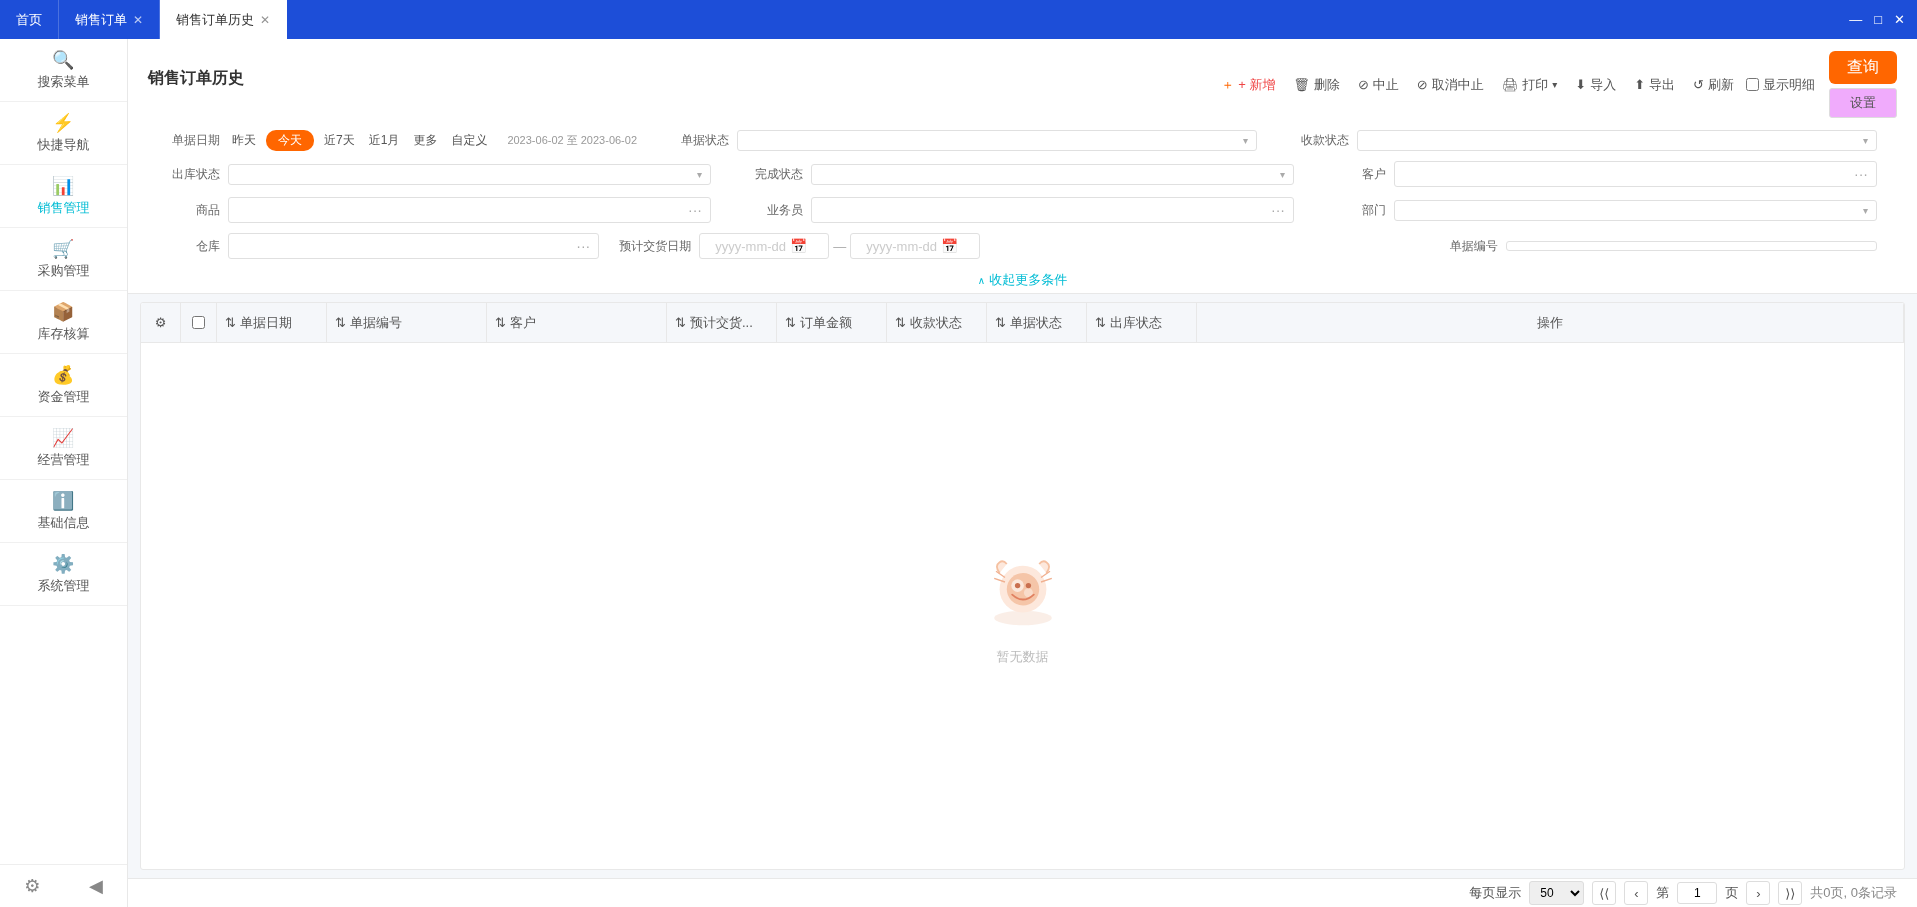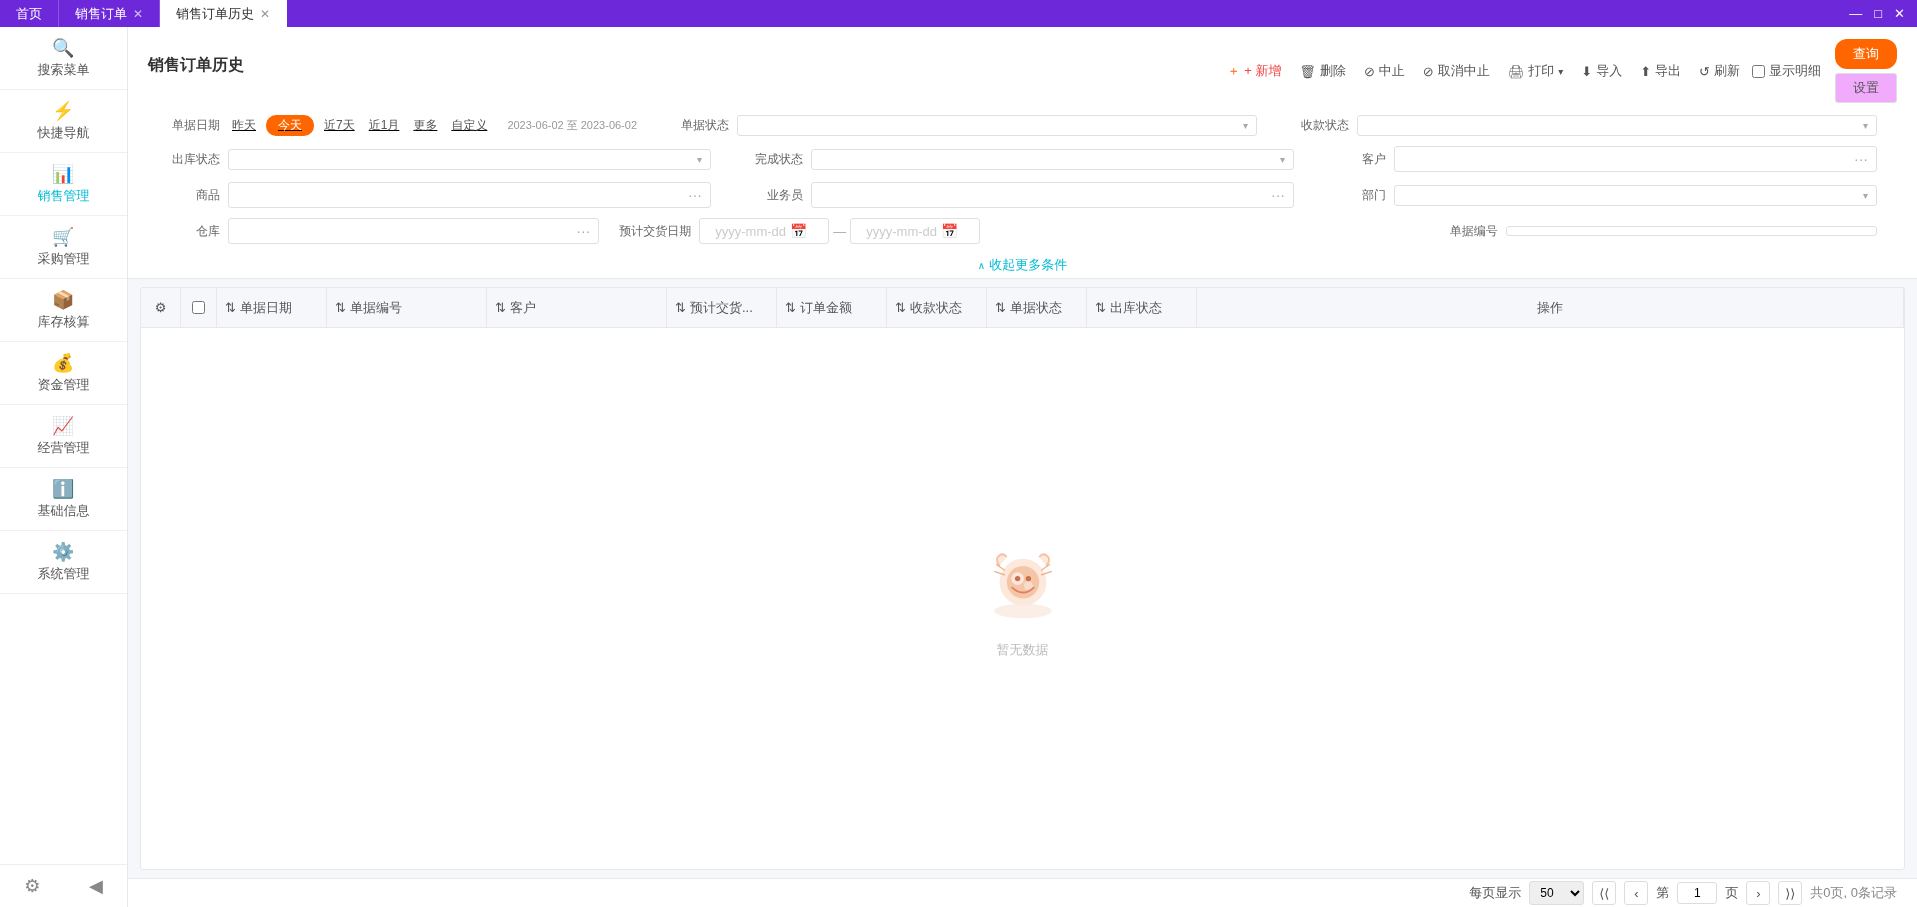--- a/index.html
+++ b/index.html
@@ -1,21 +1,21 @@
 <!DOCTYPE html>
 <html><head>
   <meta charset="utf-8">
   <style>
     * { box-sizing: border-box; margin: 0; padding: 0; font-family: 'Microsoft YaHei', Arial, sans-serif; font-size: 13px; }
     body { display: flex; flex-direction: column; height: 907px; width: 1917px; overflow: hidden; background: #f5f5f5; }
 
     
     .top-bar {
-      height: 27px;
-      background: #6d28d9;
+      height: 39px;
+      background: #1d4ed8;
       display: flex;
       align-items: stretch;
       flex-shrink: 0;
     }
     .top-tab {
       display: flex;
       align-items: center;
       padding: 0 16px;
       color: #fff;
       cursor: pointer;
@@ -112,23 +112,23 @@
       padding: 4px 6px;
       border-radius: 3px;
       white-space: nowrap;
     }
     .toolbar-btn.orange { color: #ff6600; }
     .btn-query {
       background: #ff6600;
       color: #fff;
       border: none;
       padding: 6px 18px;
-      border-radius: 12px;
-      cursor: pointer;
-      font-size: 13px;
+      border-radius: 6px;
+      cursor: pointer;
+      font-size: 16px;
     }
     .btn-setting {
       background: #f0abfc;
       color: #555;
       border: 1px solid #ddd;
       padding: 5px 14px;
       border-radius: 3px;
       cursor: pointer;
       font-size: 13px;
     }
@@ -435,21 +435,21 @@
           </div>
           <div style="display:flex; flex-direction:column; gap:4px; margin-left:8px;">
             <button class="btn-query">查询</button>
             <button class="btn-setting">设置</button>
           </div>
         </div>
       </div>
 
       <div style="display:flex; align-items:center; margin-bottom:10px;">
         <span class="filter-label">单据日期</span>
-        <div style="display:flex; align-items:center; gap:6px; margin-right:16px;text-decoration:underline;">
+        <div style="display:flex; align-items:center; gap:6px; margin-right:16px;">
           <span class="date-btn">昨天</span>
           <span class="date-btn active">今天</span>
           <span class="date-btn">近7天</span>
           <span class="date-btn">近1月</span>
           <span class="date-btn">更多</span>
           <span class="date-btn">自定义</span>
         </div>
         <div style="margin-right:20px;">
           <div class="date-range">2023-06-02 至 2023-06-02</div>
         </div>

